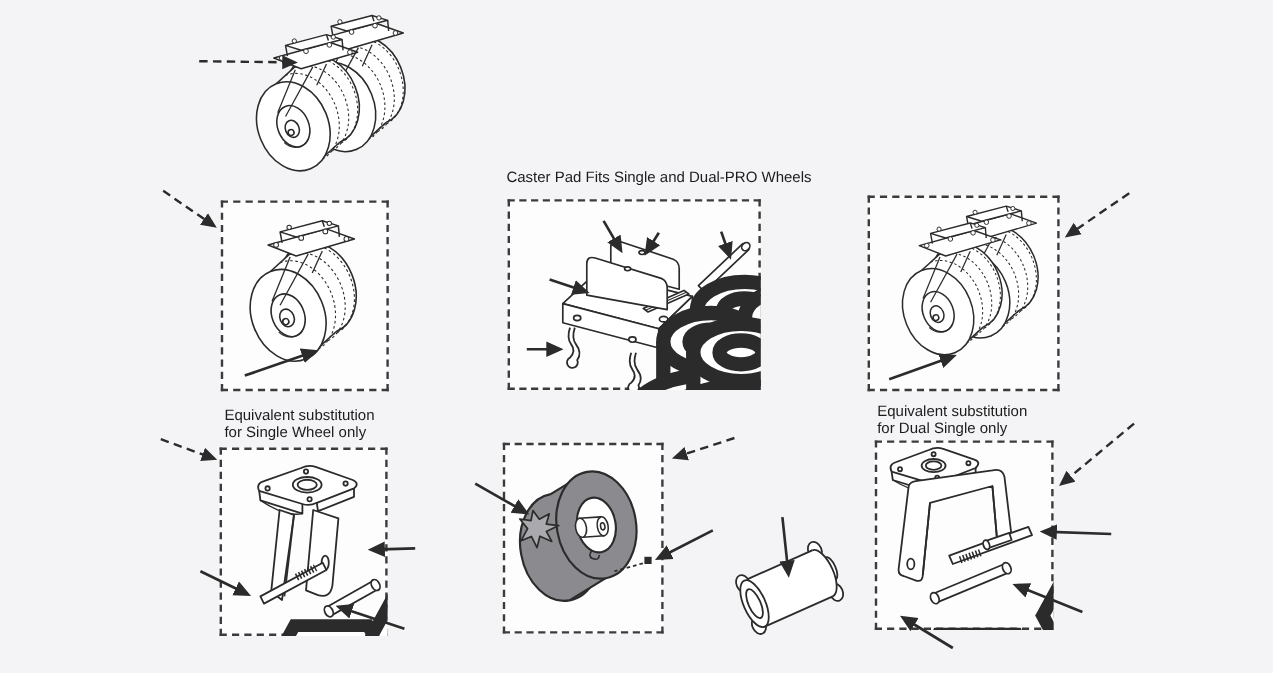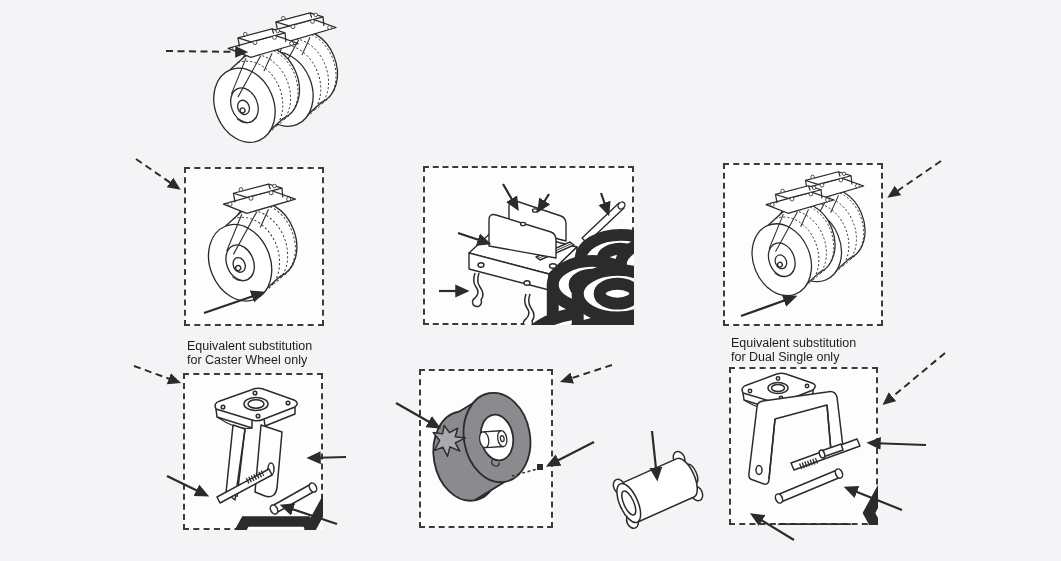--- a/index.html
+++ b/index.html
@@ -79,23 +79,26 @@
     </defs>
   </svg>
 
   <div class="panel" style="left:184px;top:167px;width:140px;height:159px"></div>
   <div class="panel" style="left:423px;top:166px;width:211px;height:159px"></div>
   <div class="panel" style="left:723px;top:163px;width:160px;height:163px"></div>
   <div class="panel" style="left:183px;top:373px;width:140px;height:157px"></div>
   <div class="panel" style="left:419px;top:369px;width:134px;height:159px"></div>
   <div class="panel" style="left:729px;top:367px;width:149px;height:158px"></div>
 
+  <div class="lbl" style="left:422px;top:142px">
+    <span>Caster Pad Fits Single and Dual-PRO Wheels</span>
+  </div>
   <div class="lbl" style="left:187px;top:340px">
     <span>Equivalent substitution</span>
-    <span>for Caster Wheel only</span>
+    <span>for Single Wheel only</span>
   </div>
   <div class="lbl" style="left:731px;top:337px">
     <span>Equivalent substitution</span>
     <span>for Dual Single only</span>
   </div>
 
   <svg class="illus" style="left:150px;top:8px" width="205" height="150" viewBox="0 0 205 150">
     <use href="#cw" x="82" y="0" width="122" height="130"></use>
     <use href="#cw" x="44" y="16" width="122" height="130"></use>
   </svg>

